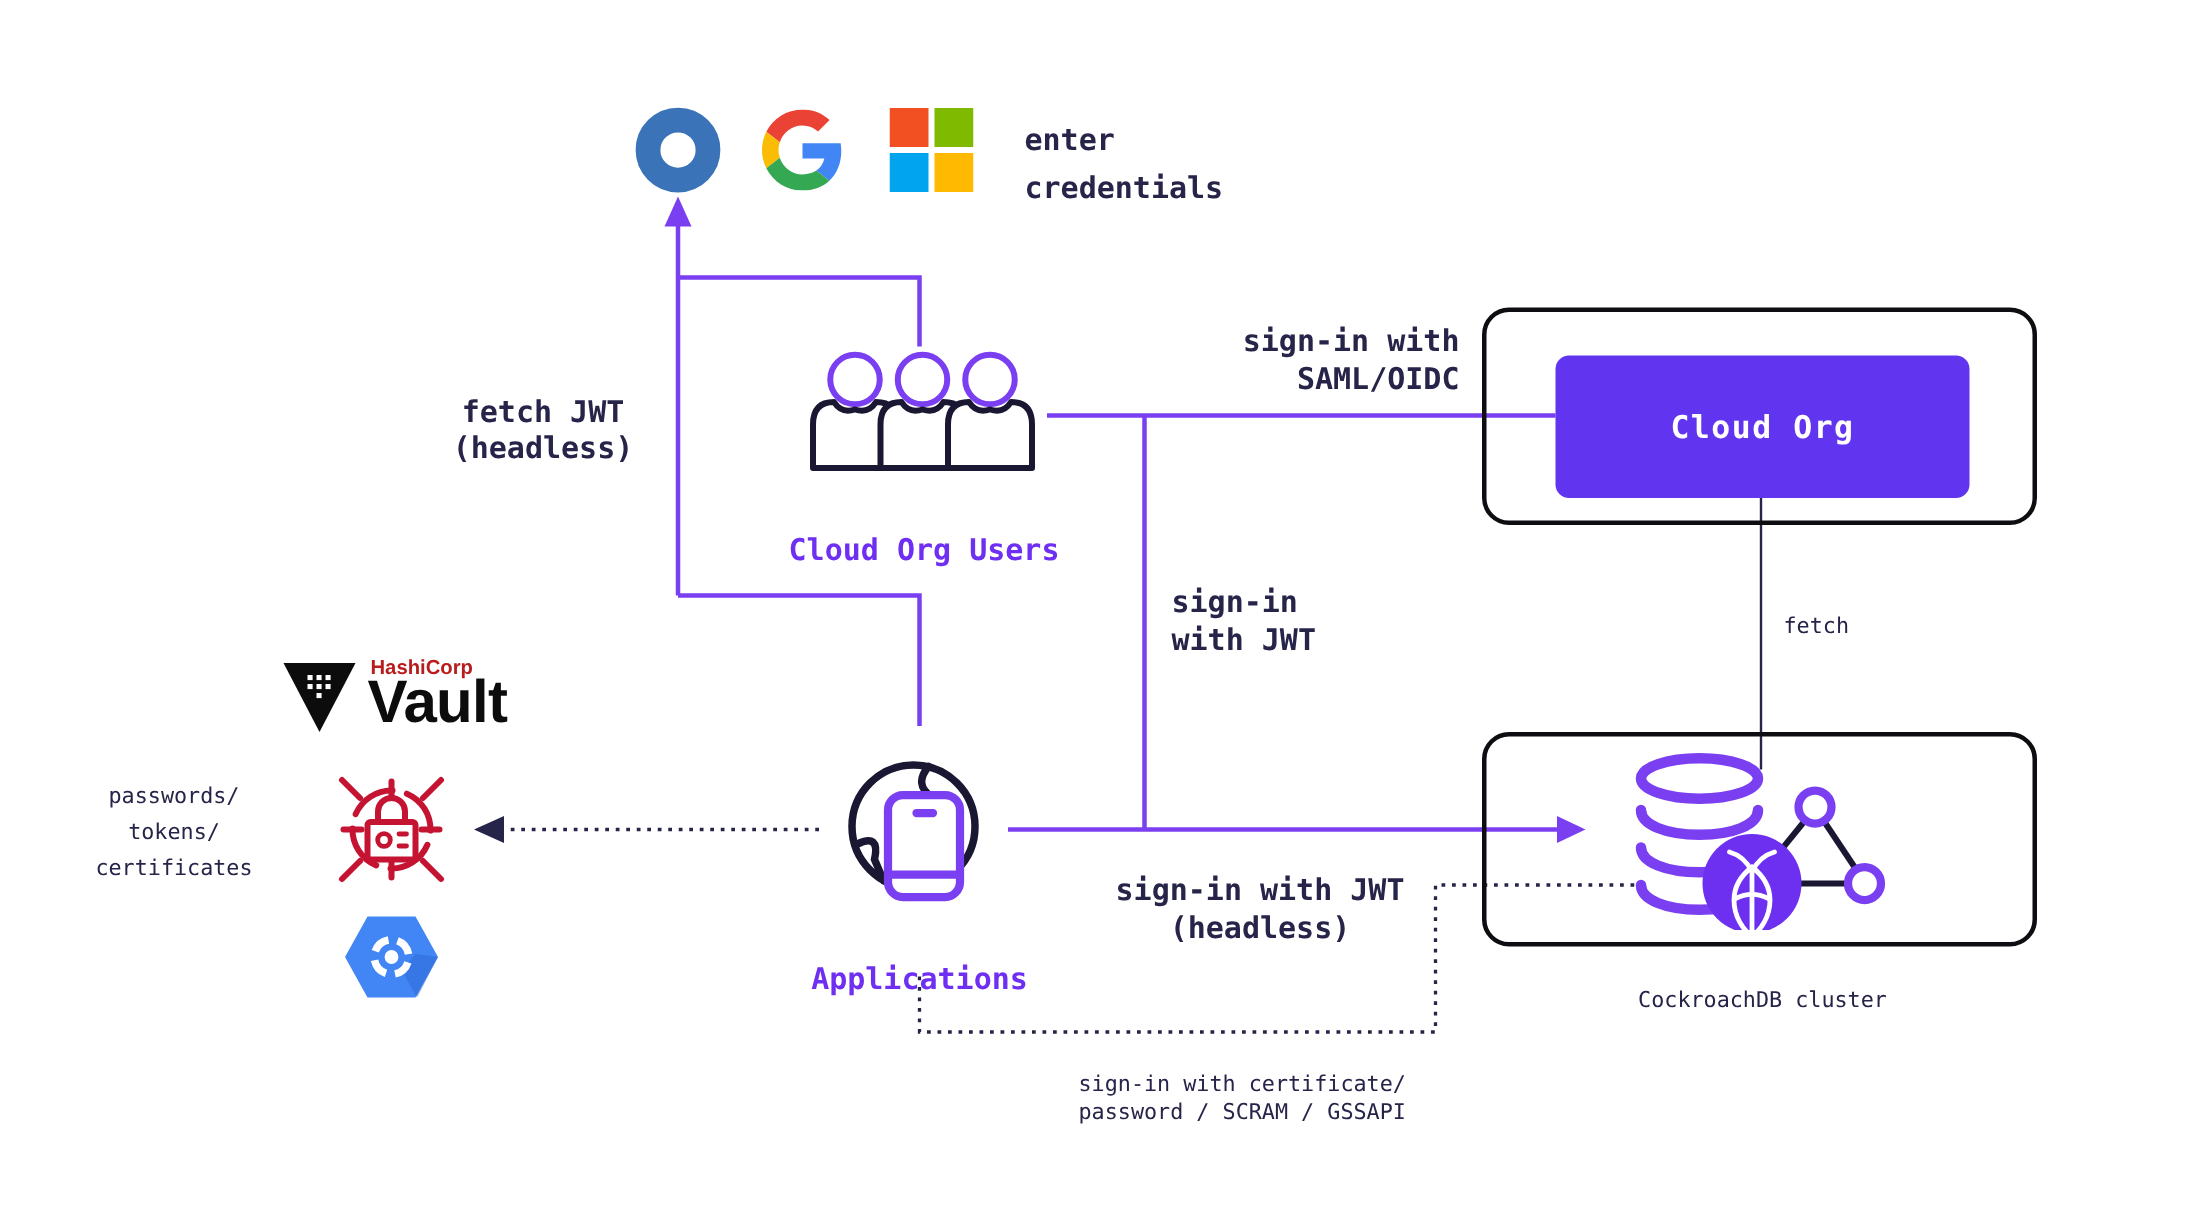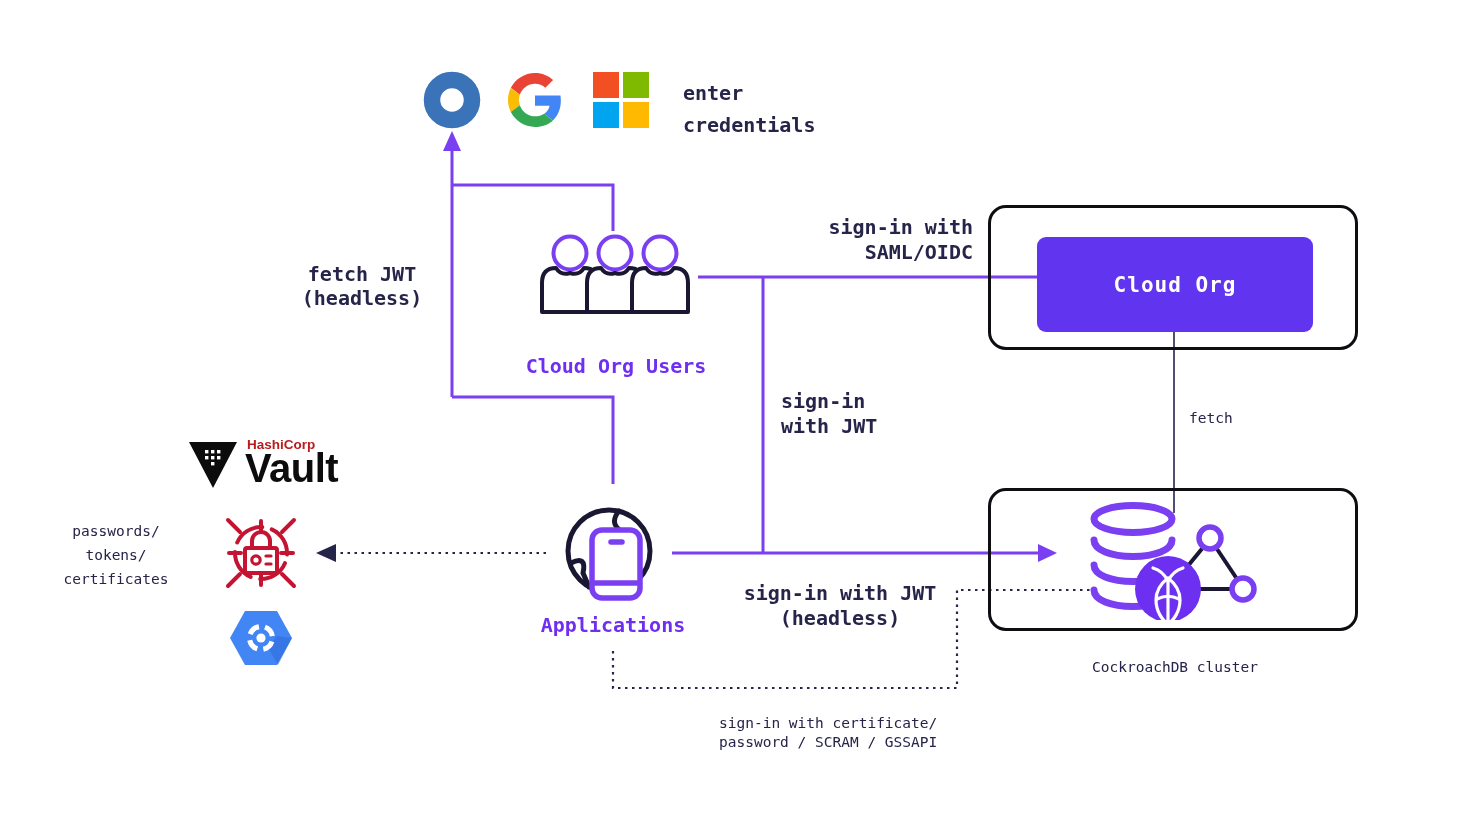--- a/index.html
+++ b/index.html
@@ -14,21 +14,21 @@
   
   .enter-cred{left:683px;top:77px;font-size:20px;line-height:32px;}
   .fetch-jwt{left:262px;top:262px;width:200px;font-size:20px;line-height:24px;}
   .saml-oidc{left:773px;top:215px;width:200px;font-size:20px;line-height:25px;}
   .signin-jwt{left:781px;top:389px;font-size:20px;line-height:25px;}
   .jwt-headless{left:689px;top:581px;width:302px;font-size:20px;line-height:25px;}
   .cert-text{left:679px;top:714px;font-size:14.5px;line-height:19px;margin-left:40px;}
   .manage-lbl{left:1189px;top:410px;font-size:14.5px;}
   .secrets{left:16px;top:519px;width:200px;font-size:14.5px;line-height:24px;}
   .users-lbl{left:463px;top:330px;width:306px;font-size:20px;margin-top:24px;}
-  .apps-lbl{left:460px;top:613px;width:306px;font-size:20px;}
+  .apps-lbl{left:460px;top:640px;width:306px;font-size:20px;}
   .crdb-lbl{left:1025px;top:659px;width:300px;font-size:14.5px;}
   
   .frame{position:absolute;border:3.2px solid #0d0d12;border-radius:18px;background:transparent;}
   .cloud-org-frame{left:988px;top:205px;width:364px;height:139px;}
   .cluster-frame{left:988px;top:488px;width:364px;height:137px;}
   .cloud-org-btn{position:absolute;left:1037px;top:237px;width:276px;height:95px;border-radius:9px;
                  background:#6134ef;display:flex;align-items:center;justify-content:center;
                  color:#fff;font-size:21px;font-weight:bold;letter-spacing:1px;}
   
   .icon{position:absolute;}

